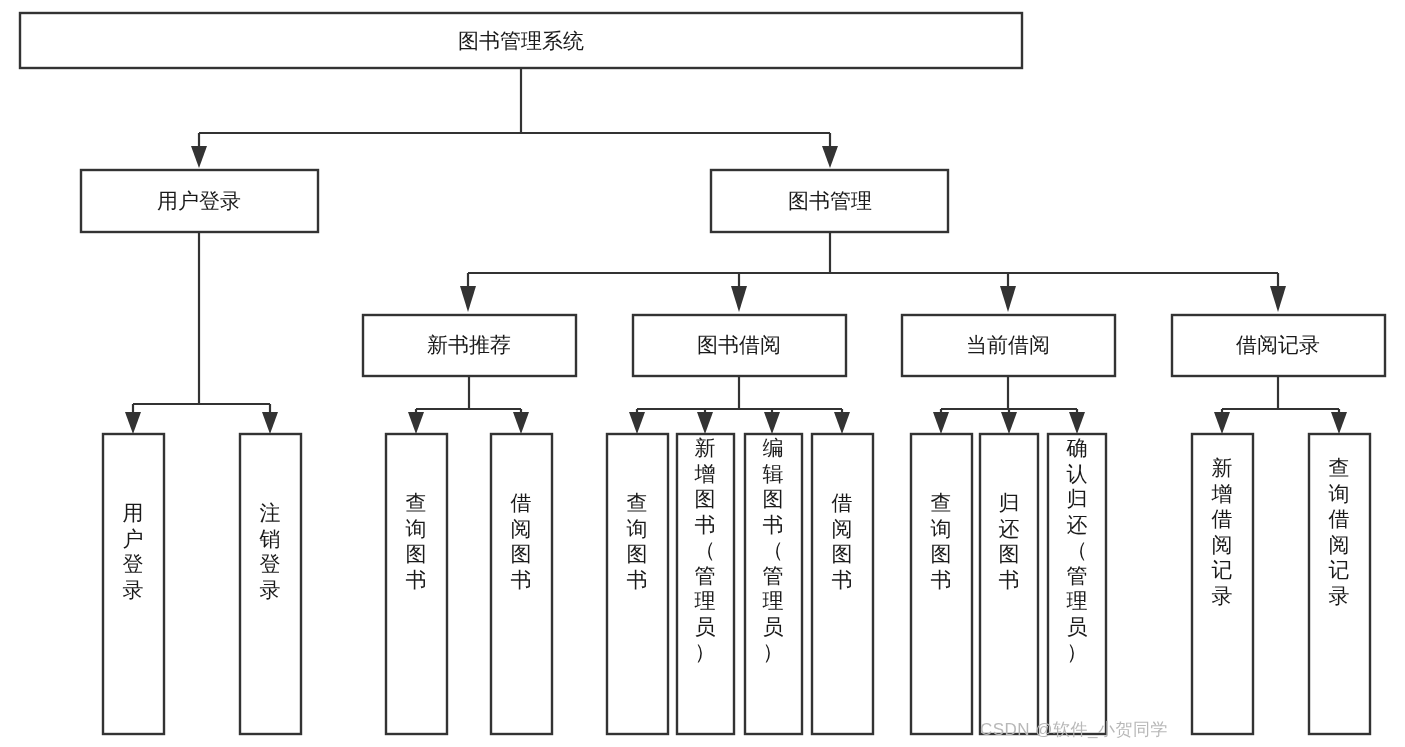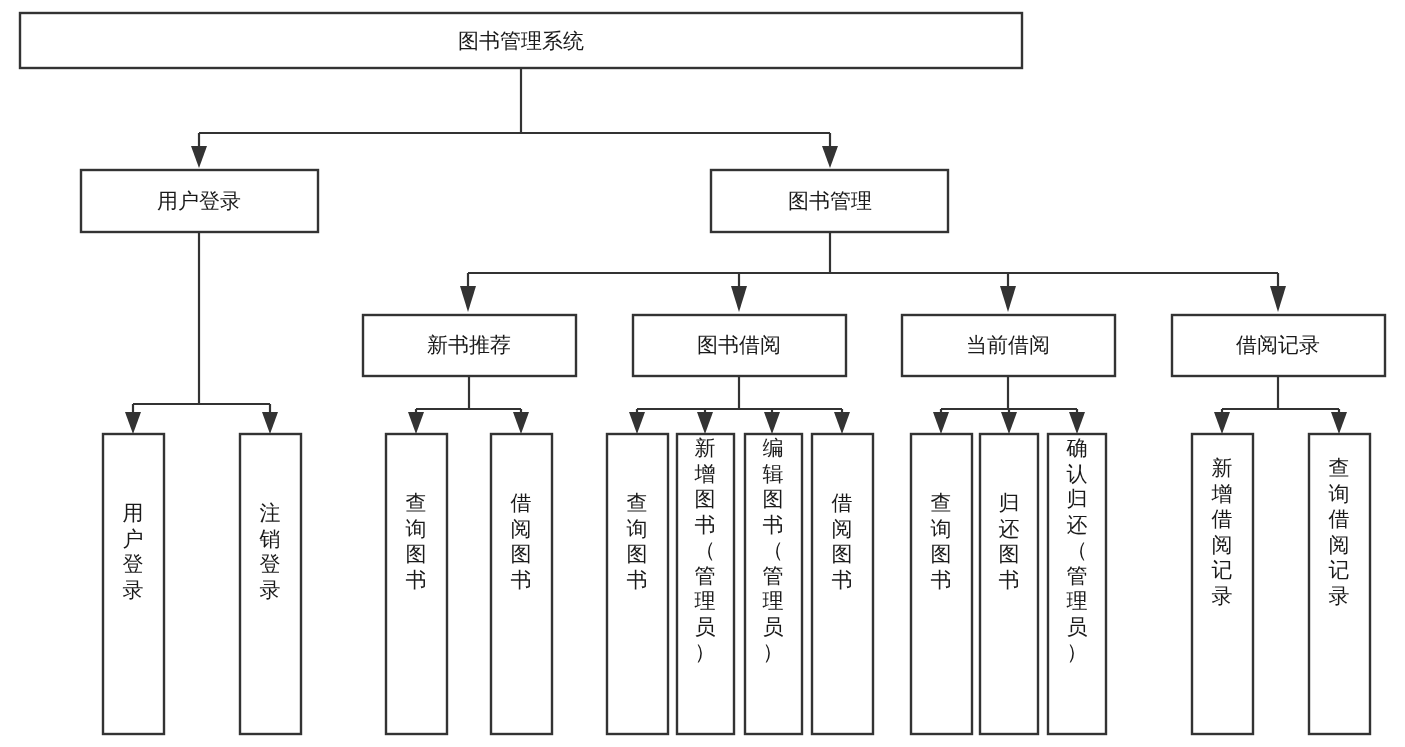--- a/index.html
+++ b/index.html
@@ -226,14 +226,15 @@
       <rect class="node-box" x="1192" y="434" width="61" height="300"></rect>
       <text class="node-label-vertical" x="1222" y="475"><tspan x="1222" dy="0">新</tspan><tspan x="1222" dy="25.5">增</tspan><tspan x="1222" dy="25.5">借</tspan><tspan x="1222" dy="25.5">阅</tspan><tspan x="1222" dy="25.5">记</tspan><tspan x="1222" dy="25.5">录</tspan></text>
     </g>
     <g>
       <rect class="node-box" x="1309" y="434" width="61" height="300"></rect>
       <text class="node-label-vertical" x="1339" y="475"><tspan x="1339" dy="0">查</tspan><tspan x="1339" dy="25.5">询</tspan><tspan x="1339" dy="25.5">借</tspan><tspan x="1339" dy="25.5">阅</tspan><tspan x="1339" dy="25.5">记</tspan><tspan x="1339" dy="25.5">录</tspan></text>
     </g>
 
   </svg>
 
+  <div class="watermark">CSDN @软件_小贺同学</div>
 
 </div>
 
 </body></html>

